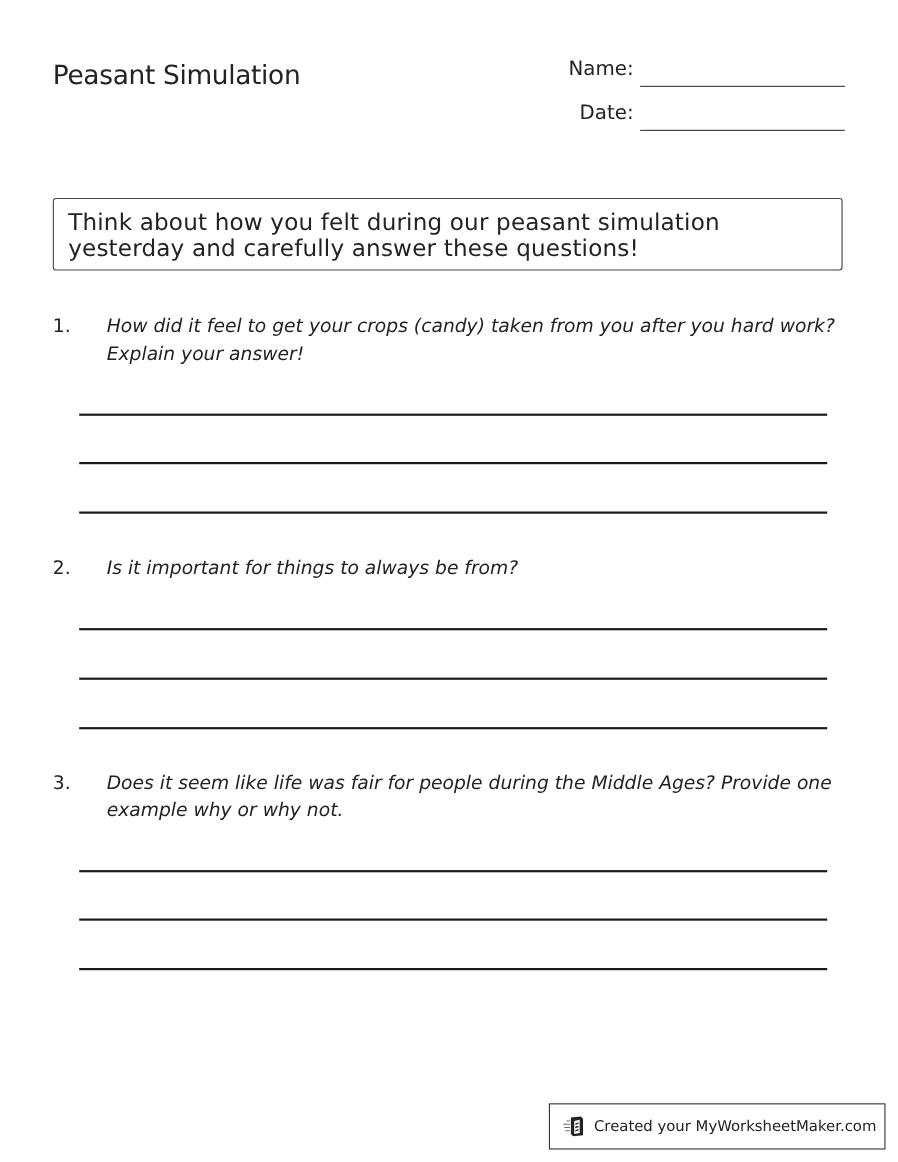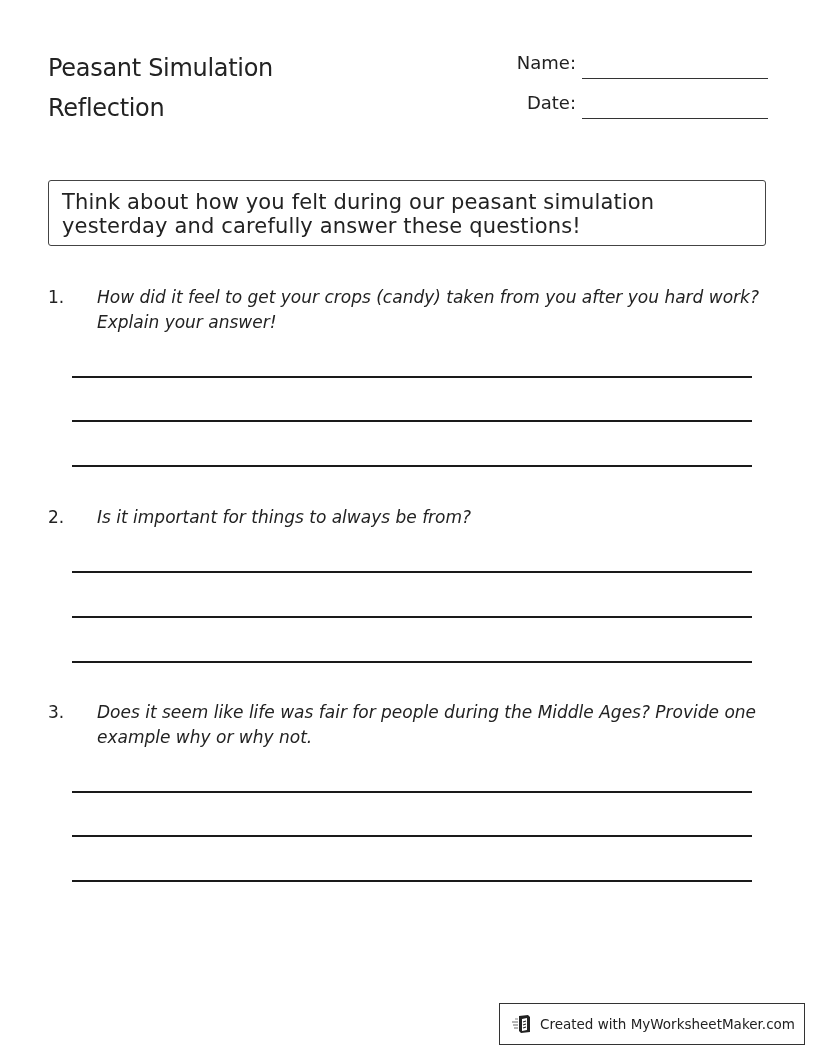--- a/index.html
+++ b/index.html
@@ -114,21 +114,20 @@
       height: 20px;
       margin-right: 7px;
       display: inline-block;
     }
   </style>
 </head>
 <body>
 
 <h1 class="title">
   <span>Peasant Simulation</span>
-  <span>Reflection</span>
 </h1>
 
 <div class="field-row" style="top:48px;">
   <span class="field-label">Name:</span>
   <div class="field-line"></div>
 </div>
 
 <div class="field-row" style="top:88px;">
   <span class="field-label">Date:</span>
   <div class="field-line"></div>
@@ -167,14 +166,14 @@
     <svg width="22" height="20" viewBox="0 0 22 20">
       <line x1="1" y1="8" x2="7" y2="8" stroke="#666" stroke-width="1"></line>
       <line x1="2" y1="11" x2="7" y2="11" stroke="#666" stroke-width="1"></line>
       <line x1="3" y1="14" x2="7" y2="14" stroke="#666" stroke-width="1"></line>
       <line x1="4" y1="5" x2="7" y2="5" stroke="#888" stroke-width="1"></line>
       <path d="M8 2 L17 1 L19 3 L19 18 L10 19 L8 17 Z" fill="#222"></path>
       <path d="M11 5 L16 4 L16 16 L11 17 Z" fill="#fff"></path>
       <path d="M12 8 L15 7 M12 11 L15 10 M12 14 L15 13" stroke="#222" stroke-width="1.2"></path>
     </svg>
   </span>
-  <span>Created with MyWorksheetMaker.com</span>
+  <span>Created your MyWorksheetMaker.com</span>
 </div>
 
 </body></html>

